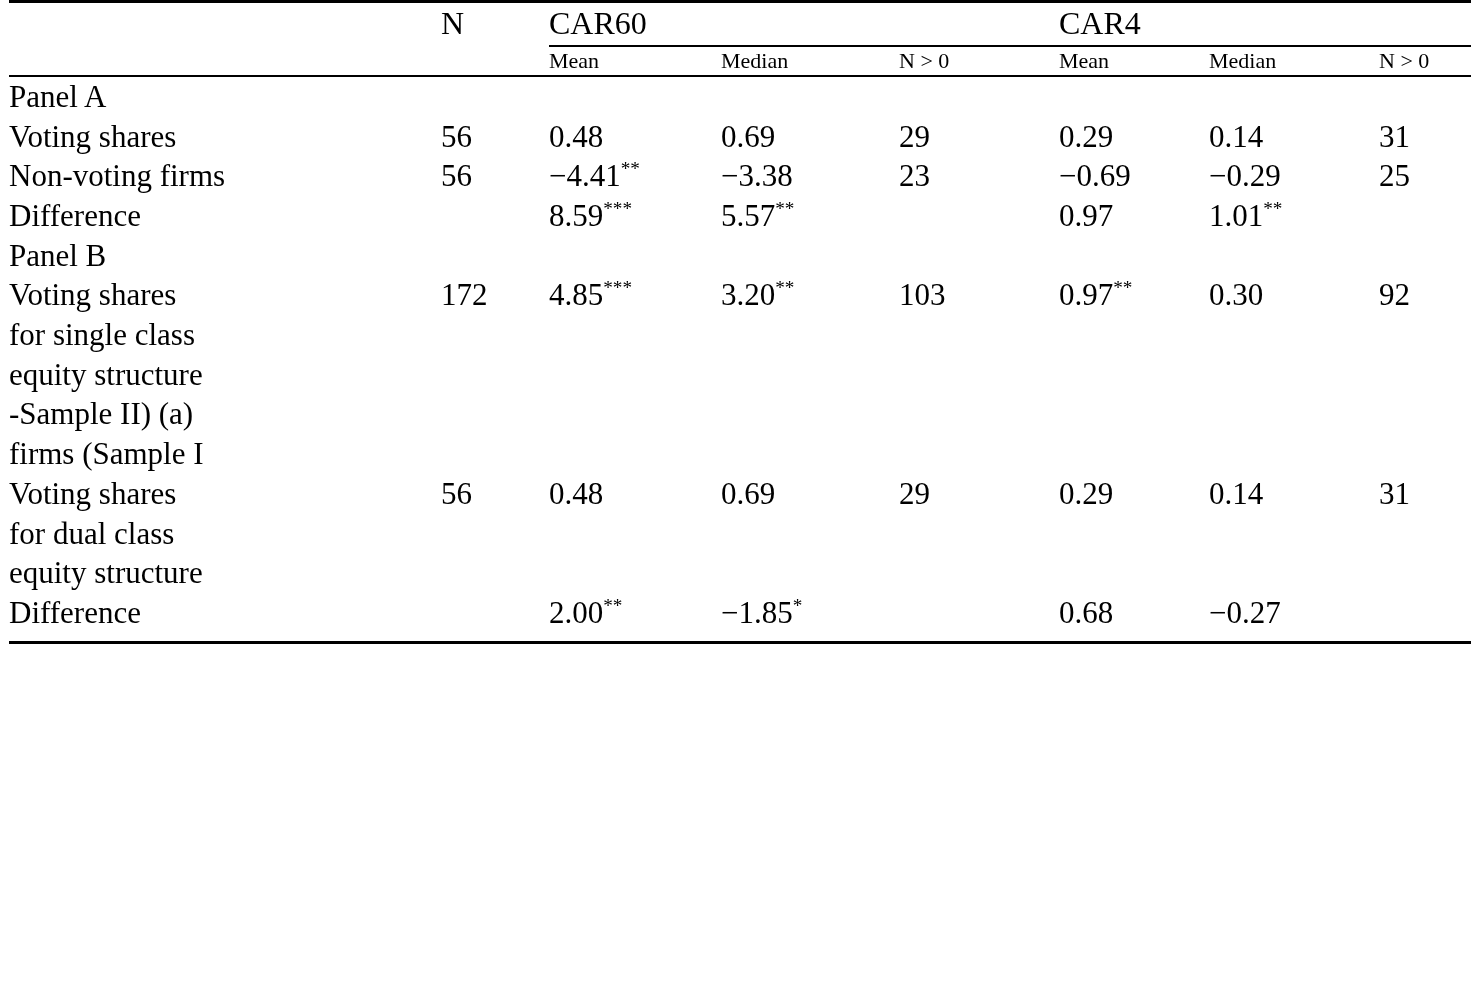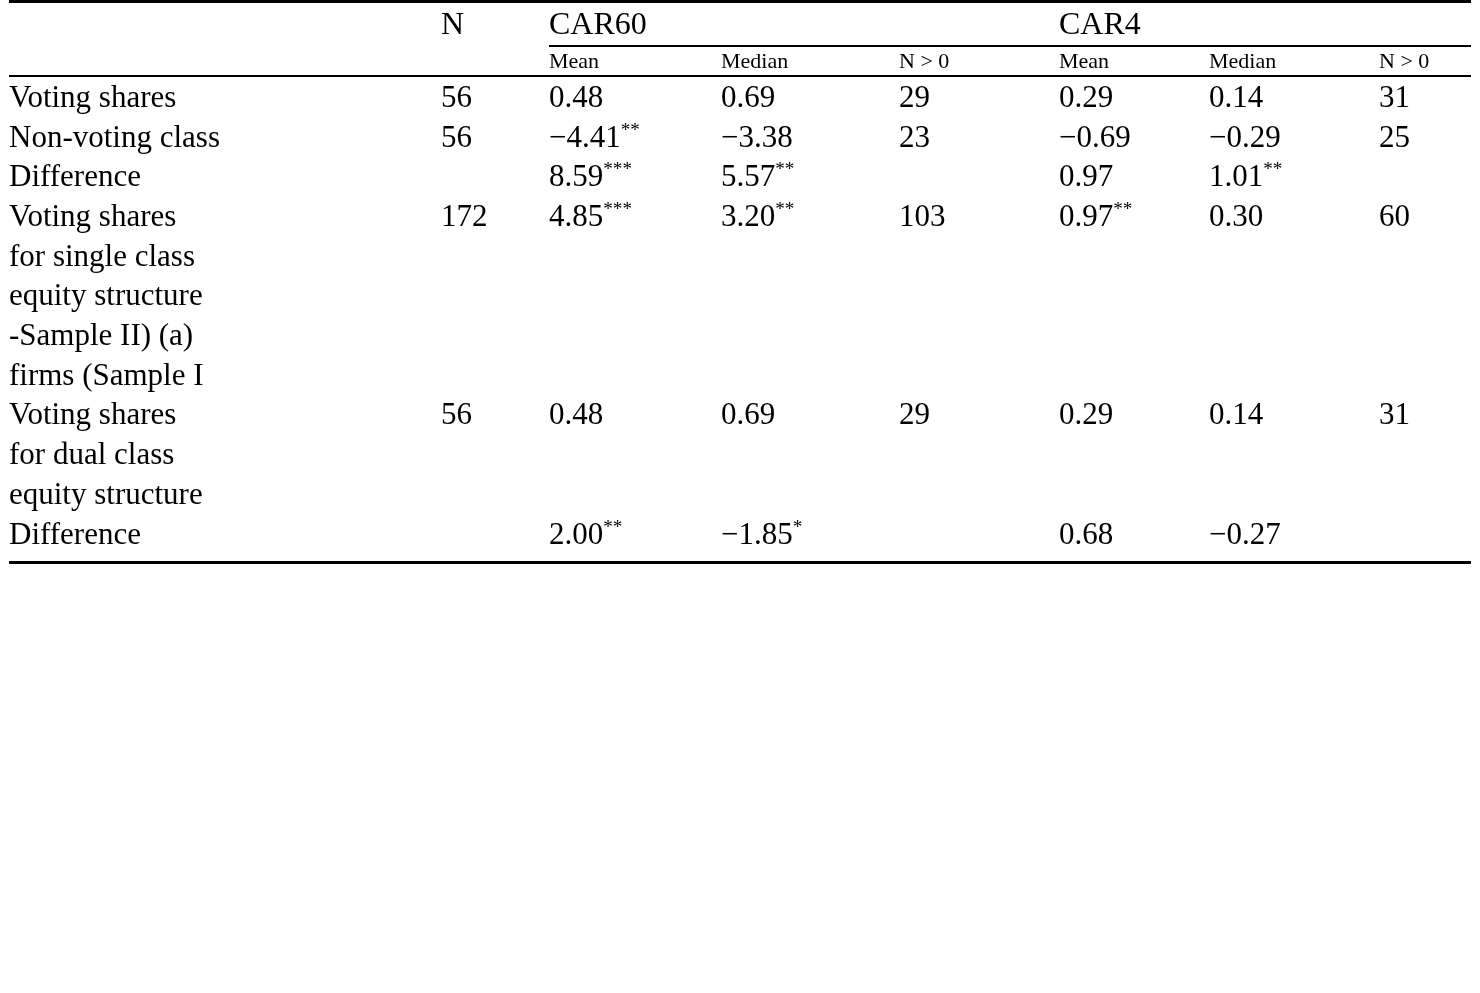--- a/index.html
+++ b/index.html
@@ -155,64 +155,70 @@
         <td>N &gt; 0</td>
         <td>Mean</td>
         <td>Median</td>
         <td>N &gt; 0</td>
       </tr>
 
       <tr class="rule-head">
         <td colspan="8"></td>
       </tr>
 
+      <tr class="panel-row">
+        <td colspan="8">Panel A</td>
+      </tr>
 
       <tr class="body-row">
         <td class="indent">Voting shares</td>
         <td>56</td>
         <td><span>0.48</span><sup></sup></td>
         <td><span>0.69</span><sup></sup></td>
         <td>29</td>
         <td><span>0.29</span><sup></sup></td>
         <td><span>0.14</span><sup></sup></td>
         <td>31</td>
       </tr>
 
       <tr class="body-row">
-        <td class="indent">Non-voting class</td>
+        <td class="indent">Non-voting firms</td>
         <td>56</td>
         <td><span>−4.41</span><sup>**</sup></td>
         <td><span>−3.38</span><sup></sup></td>
         <td>23</td>
         <td><span>−0.69</span><sup></sup></td>
         <td><span>−0.29</span><sup></sup></td>
         <td>25</td>
       </tr>
 
       <tr class="body-row">
         <td class="indent">Difference</td>
         <td></td>
         <td><span>8.59</span><sup>***</sup></td>
         <td><span>5.57</span><sup>**</sup></td>
         <td></td>
         <td><span>0.97</span><sup></sup></td>
         <td><span>1.01</span><sup>**</sup></td>
         <td></td>
       </tr>
 
+      <tr class="panel-row">
+        <td colspan="8">Panel B</td>
+      </tr>
 
       <tr class="body-row multi-first">
         <td class="indent">Voting shares</td>
         <td>172</td>
         <td><span>4.85</span><sup>***</sup></td>
         <td><span>3.20</span><sup>**</sup></td>
         <td>103</td>
         <td><span>0.97</span><sup>**</sup></td>
         <td><span>0.30</span><sup></sup></td>
-        <td>60</td>
+        <td>92</td>
       </tr>
       <tr class="cont-row">
         <td class="indent">for single class</td>
         <td colspan="7"></td>
       </tr>
       <tr class="cont-row">
         <td class="indent">equity structure</td>
         <td colspan="7"></td>
       </tr>
       <tr class="cont-row">

